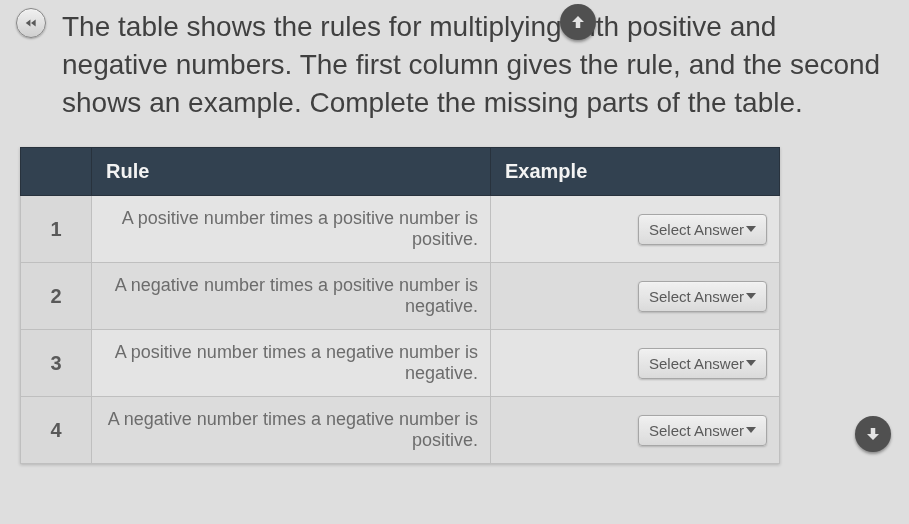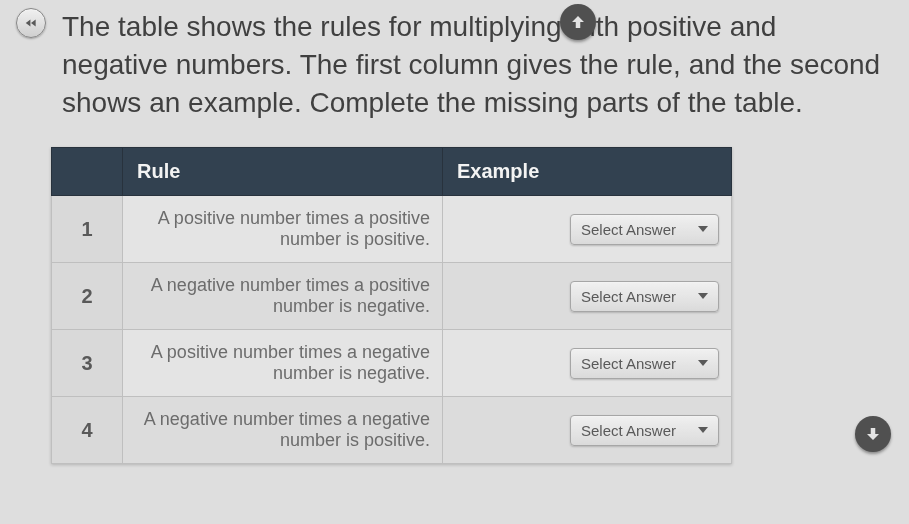--- a/index.html
+++ b/index.html
@@ -61,22 +61,21 @@
     background: #4a4a4a;
     display: flex;
     align-items: center;
     justify-content: center;
     box-shadow: 0 2px 3px rgba(0,0,0,.4);
   }
   .float-up svg, .float-down svg { width: 18px; height: 18px; fill:#eee; }
 
   .table-wrap {
     margin-top: 26px;
-    width: 681px;
-    margin-left: 31px;
+    width: 760px;
   }
   table {
     width: 100%;
     border-collapse: collapse;
     background: #f5f5f5;
     box-shadow: 0 1px 3px rgba(0,0,0,.2);
   }
   thead th {
     background: #2a3b4a;
     color: #fff;
@@ -101,21 +100,21 @@
     text-align: center;
     font-weight: 700;
     color: #555;
     font-size: 20px;
     background: #e3e3e3 !important;
     width: 42px;
   }
   .dropdown {
     display: inline-flex;
     align-items: center;
-    gap: 22px;
+    gap: 2px;
     background: linear-gradient(#fdfdfd,#e4e4e4);
     border: 1px solid #aaa;
     border-radius: 4px;
     padding: 6px 10px;
     font-size: 15px;
     color: #555;
     white-space: nowrap;
     box-shadow: inset 0 1px 0 #fff, 0 1px 2px rgba(0,0,0,.2);
     cursor: pointer;
   }

